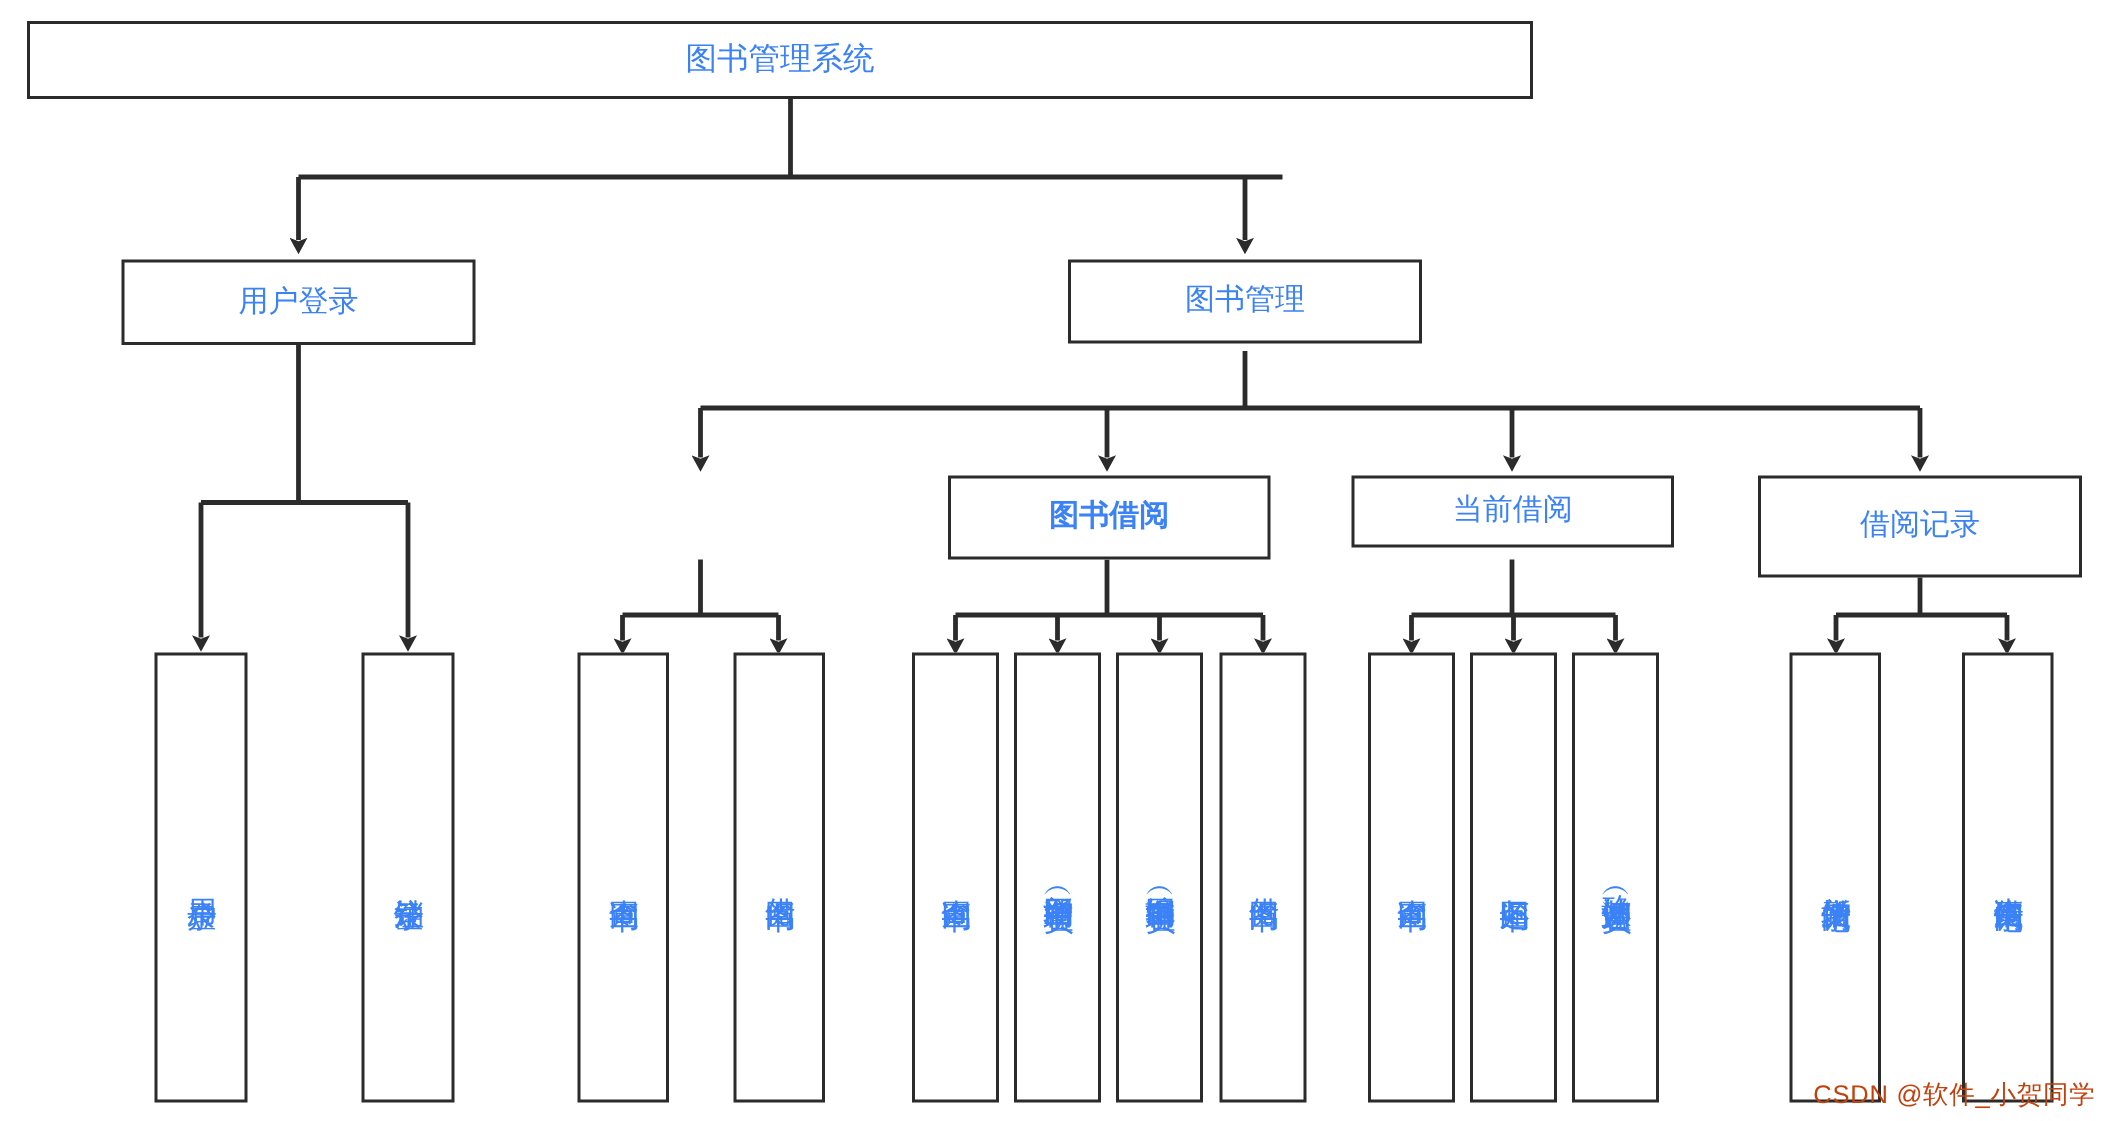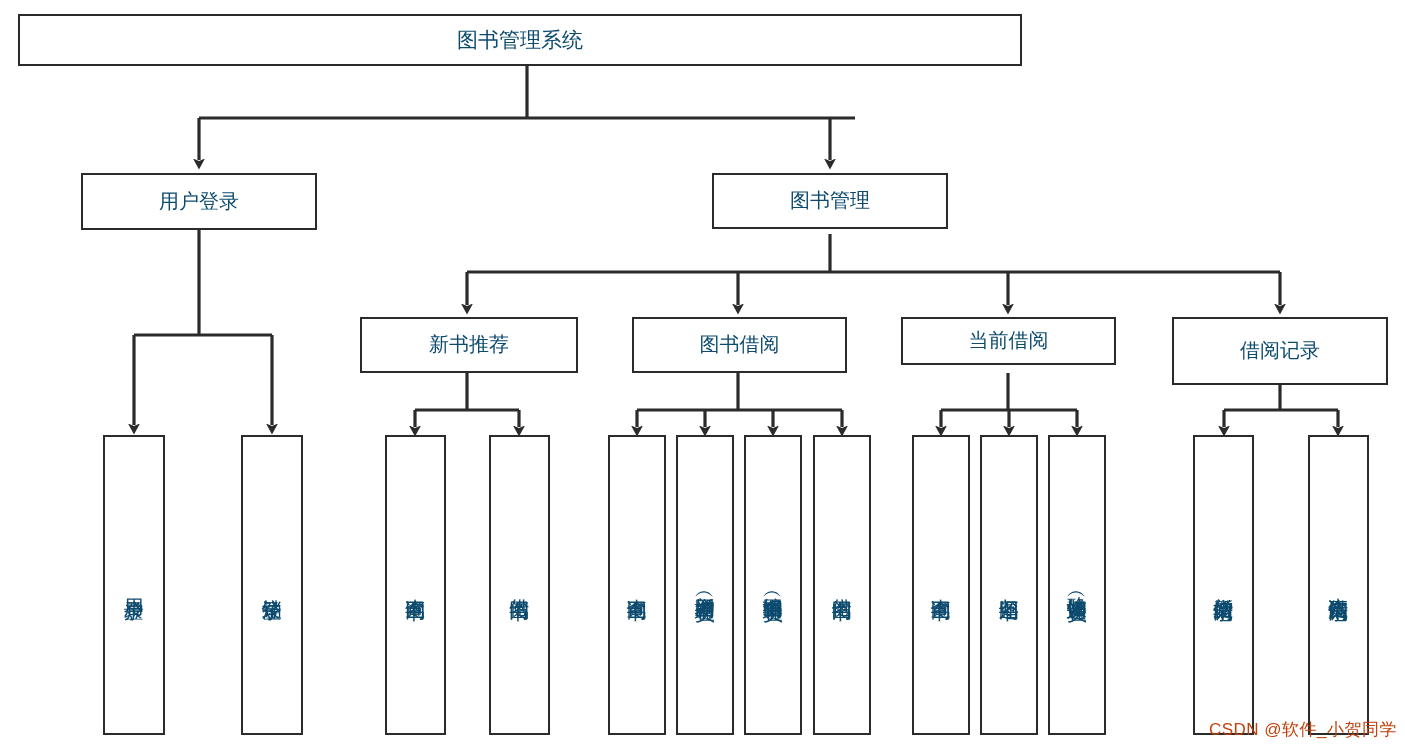--- a/index.html
+++ b/index.html
@@ -28,21 +28,21 @@
     position: absolute;
     box-sizing: border-box;
     background: #ffffff;
     border: 2px solid #2b2b2b;
     display: flex;
     align-items: center;
     justify-content: center;
     overflow: hidden;
   }
   .node-label {
-    color: #0c4a6e;
+    color: #3b82f6;
     text-align: right;
     line-height: 1.18;
     white-space: nowrap;
   }
   .node-root .node-label { font-size: 21px; }
   .node-l2 .node-label   { font-size: 20px; }
   .node-l3 .node-label   { font-size: 20px; }
   .node-leaf .node-label {
     font-size: 20px;
     writing-mode: vertical-rl;
@@ -122,25 +122,22 @@
   </div>
 
   <div class="node-box node-l2" style="left:81px; top:173px; width:236px; height:57px;">
     <span class="node-label">用户登录</span>
   </div>
 
   <div class="node-box node-l2" style="left:712px; top:173px; width:236px; height:56px;">
     <span class="node-label">图书管理</span>
   </div>
 
-  <div class="node-box node-l3" style="left:360px; top:317px; width:218px; height:56px;">
-    <span class="node-label">新书推荐</span>
-  </div>
-
-  <div class="node-box node-l3" style="left:632px; top:317px; width:215px; height:56px;">
+
+  <div class="node-box node-l3" style="left:632px; top:317px; width:215px; height:56px;font-weight:bold;">
     <span class="node-label">图书借阅</span>
   </div>
 
   <div class="node-box node-l3" style="left:901px; top:317px; width:215px; height:48px;">
     <span class="node-label">当前借阅</span>
   </div>
 
   <div class="node-box node-l3" style="left:1172px; top:317px; width:216px; height:68px;">
     <span class="node-label">借阅记录</span>
   </div>

